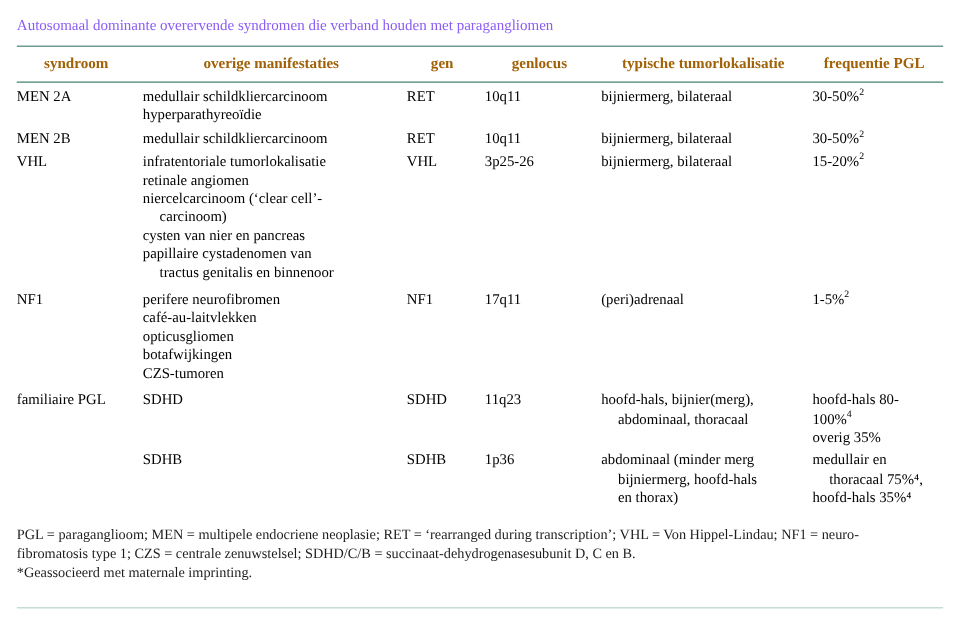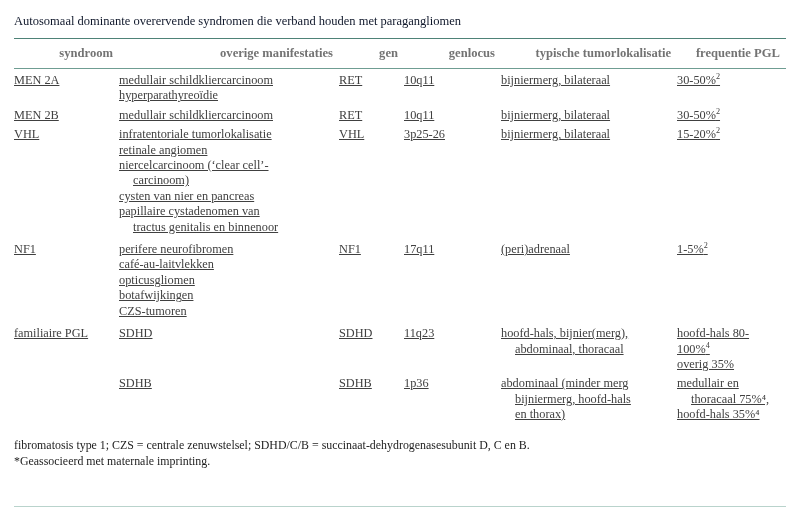--- a/index.html
+++ b/index.html
@@ -19,21 +19,21 @@
     width: 800px;
     height: 519px;
     box-sizing: border-box;
     padding: 0 14px;
   }
   .caption {
     font-size: 12.5px;
     line-height: 16px;
     padding-top: 13px;
     padding-bottom: 9px;
-    color: #0f172a;
+    color: #8b5cf6;
   }
   .rule-top {
     height: 0;
     border-top: 1.4px solid #4e8277;
     margin: 0;
   }
   .rule-bottom {
     height: 0;
     border-top: 1.4px solid #b9d3cc;
     margin: 0;
@@ -43,33 +43,32 @@
     bottom: 12px;
   }
   table.datatable {
     width: 100%;
     border-collapse: collapse;
     table-layout: fixed;
     font-size: 12.3px;
   }
   table.datatable th {
     font-weight: bold;
-    text-align: right;
+    text-align: center;
     vertical-align: top;
     padding: 7px 6px 7px 0;
     font-size: 12.6px;
-    color: #737373;
+    color: #a16207;
   }
   table.datatable td {
     text-align: left;
     vertical-align: top;
     padding: 4px 6px 0 0;
     line-height: 15.4px;
-    color: #404040;
-    text-decoration: underline;
+    color: #000000;
   }
   tr.row-spaced > td {
     padding-top: 7px;
   }
   .col-syndroom   { width: 105px; }
   .col-manifest   { width: 220px; }
   .col-gen        { width: 65px; }
   .col-genlocus   { width: 97px; }
   .col-lokalisatie{ width: 176px; }
   .col-frequentie { width: 109px; }
@@ -221,18 +220,19 @@
           <td class="lines">
             <span>medullair en</span>
             <span class="indent">thoracaal 75%⁴,</span>
             <span>hoofd-hals 35%⁴</span>
           </td>
         </tr>
       </tbody>
   </table>
 
   <div class="footnotes">
+    <p>PGL = paraganglioom; MEN = multipele endocriene neoplasie; RET = ‘rearranged during transcription’; VHL = Von Hippel-Lindau; NF1 = neuro-</p>
     <p>fibromatosis type 1; CZS = centrale zenuwstelsel; SDHD/C/B = succinaat-dehydrogenasesubunit D, C en B.</p>
     <p>*Geassocieerd met maternale imprinting.</p>
   </div>
 
   <div class="rule-bottom"></div>
 </div>
 
 </body></html>

